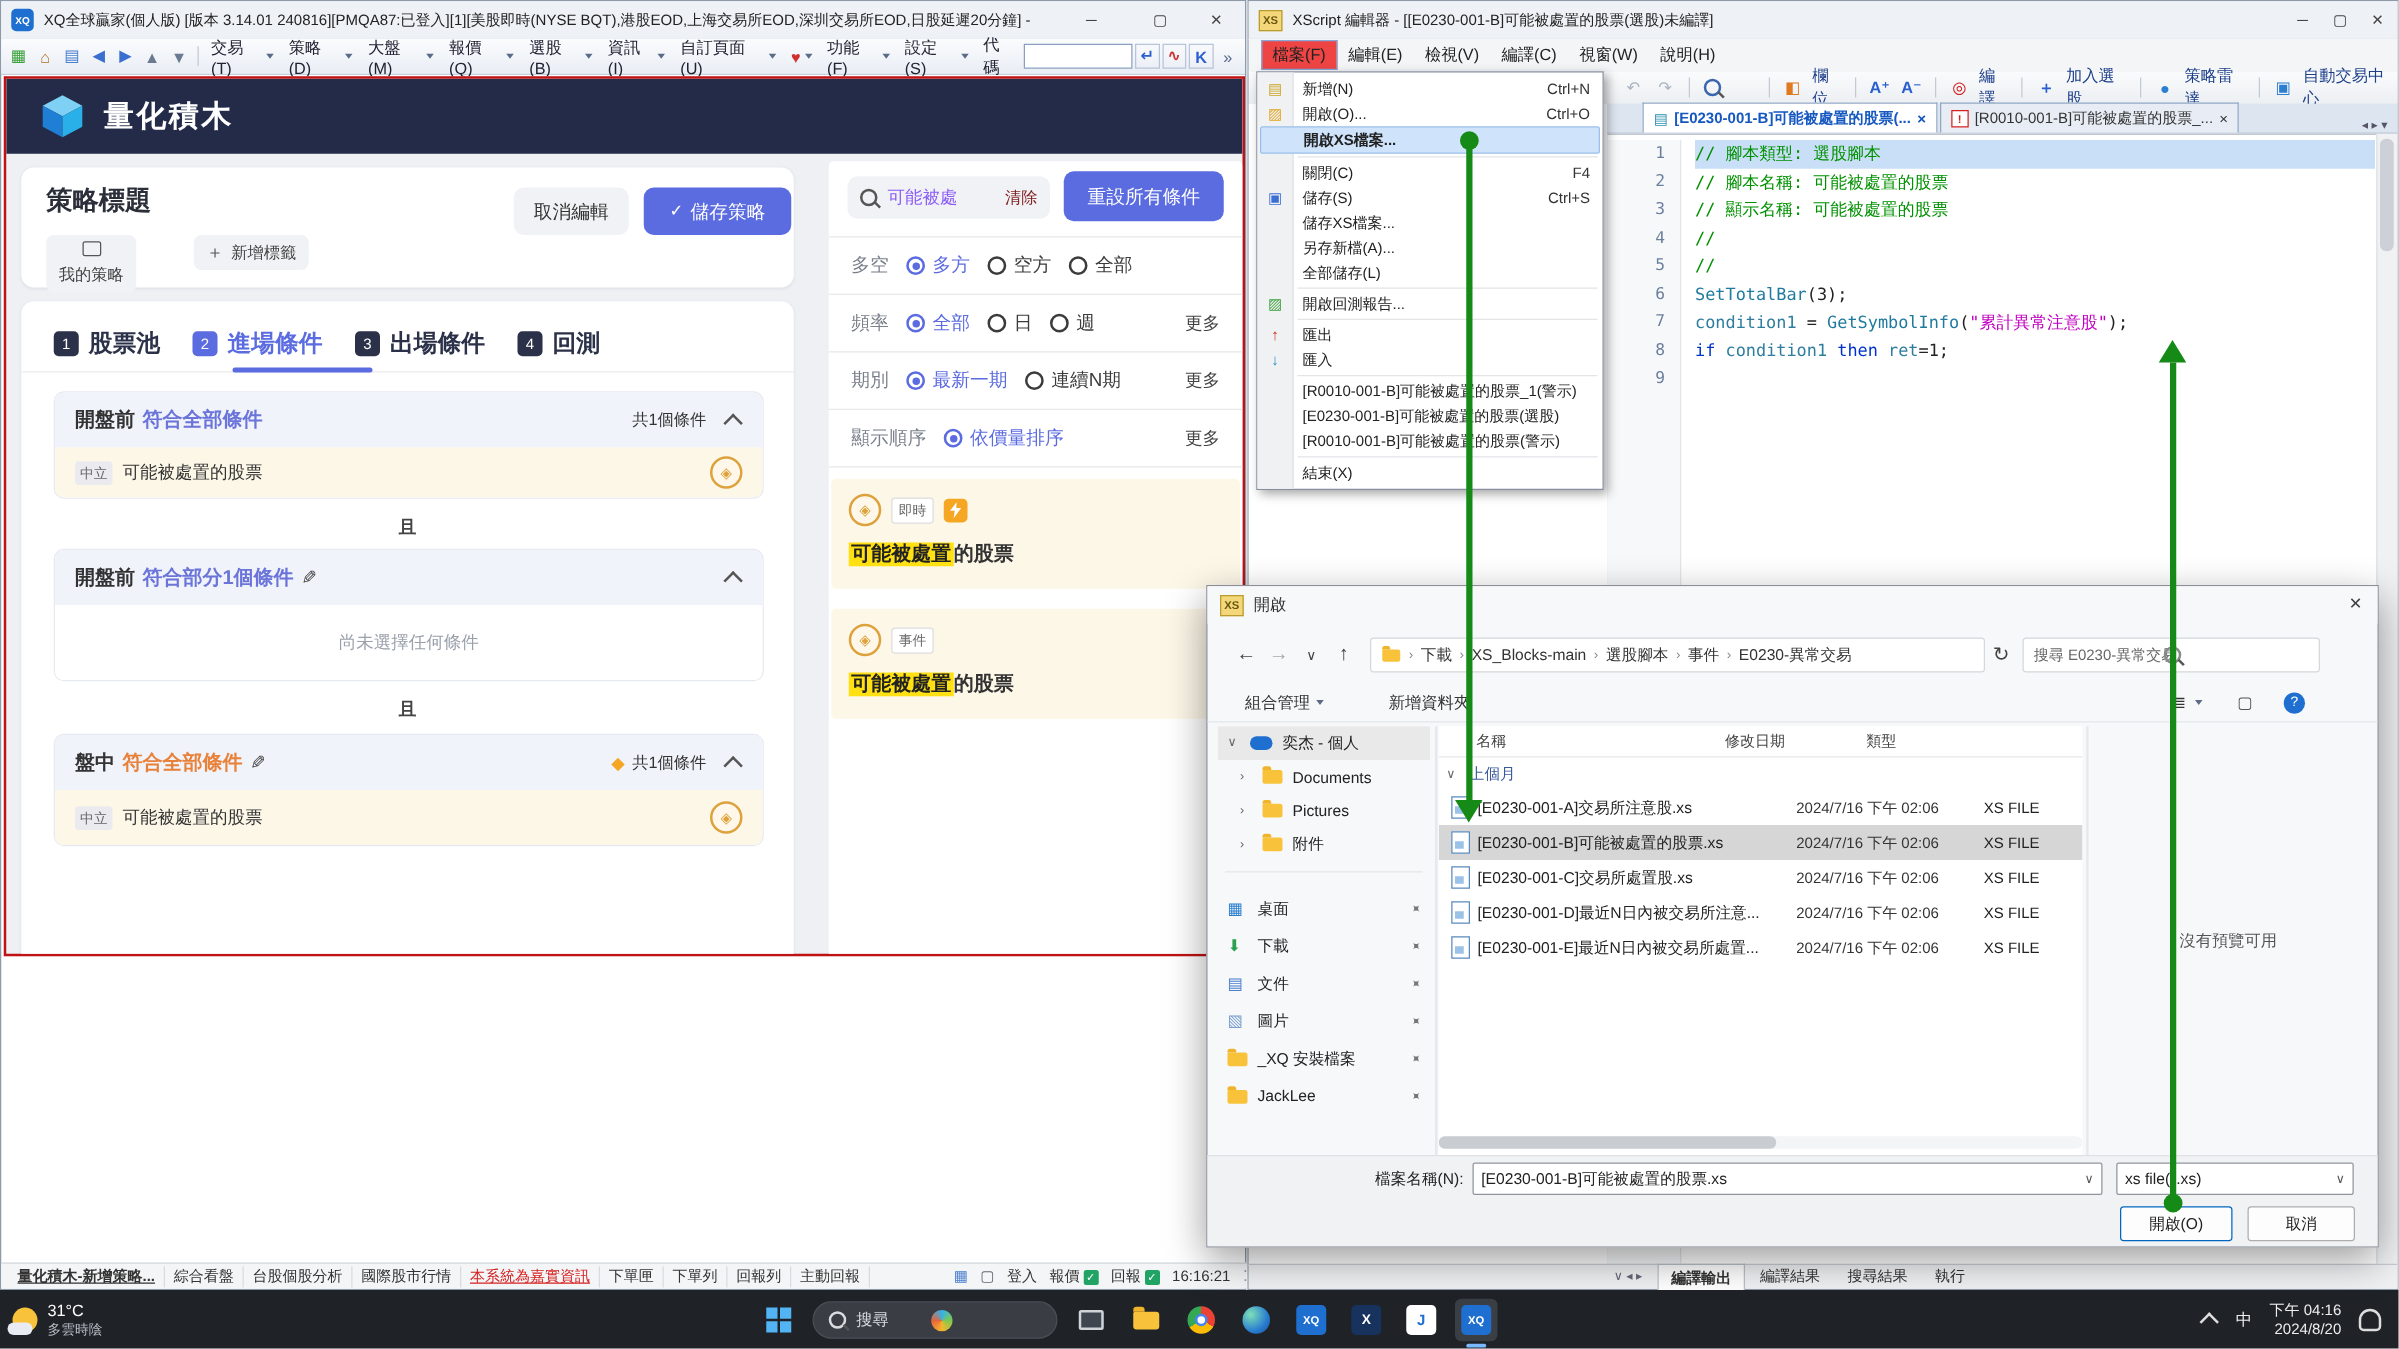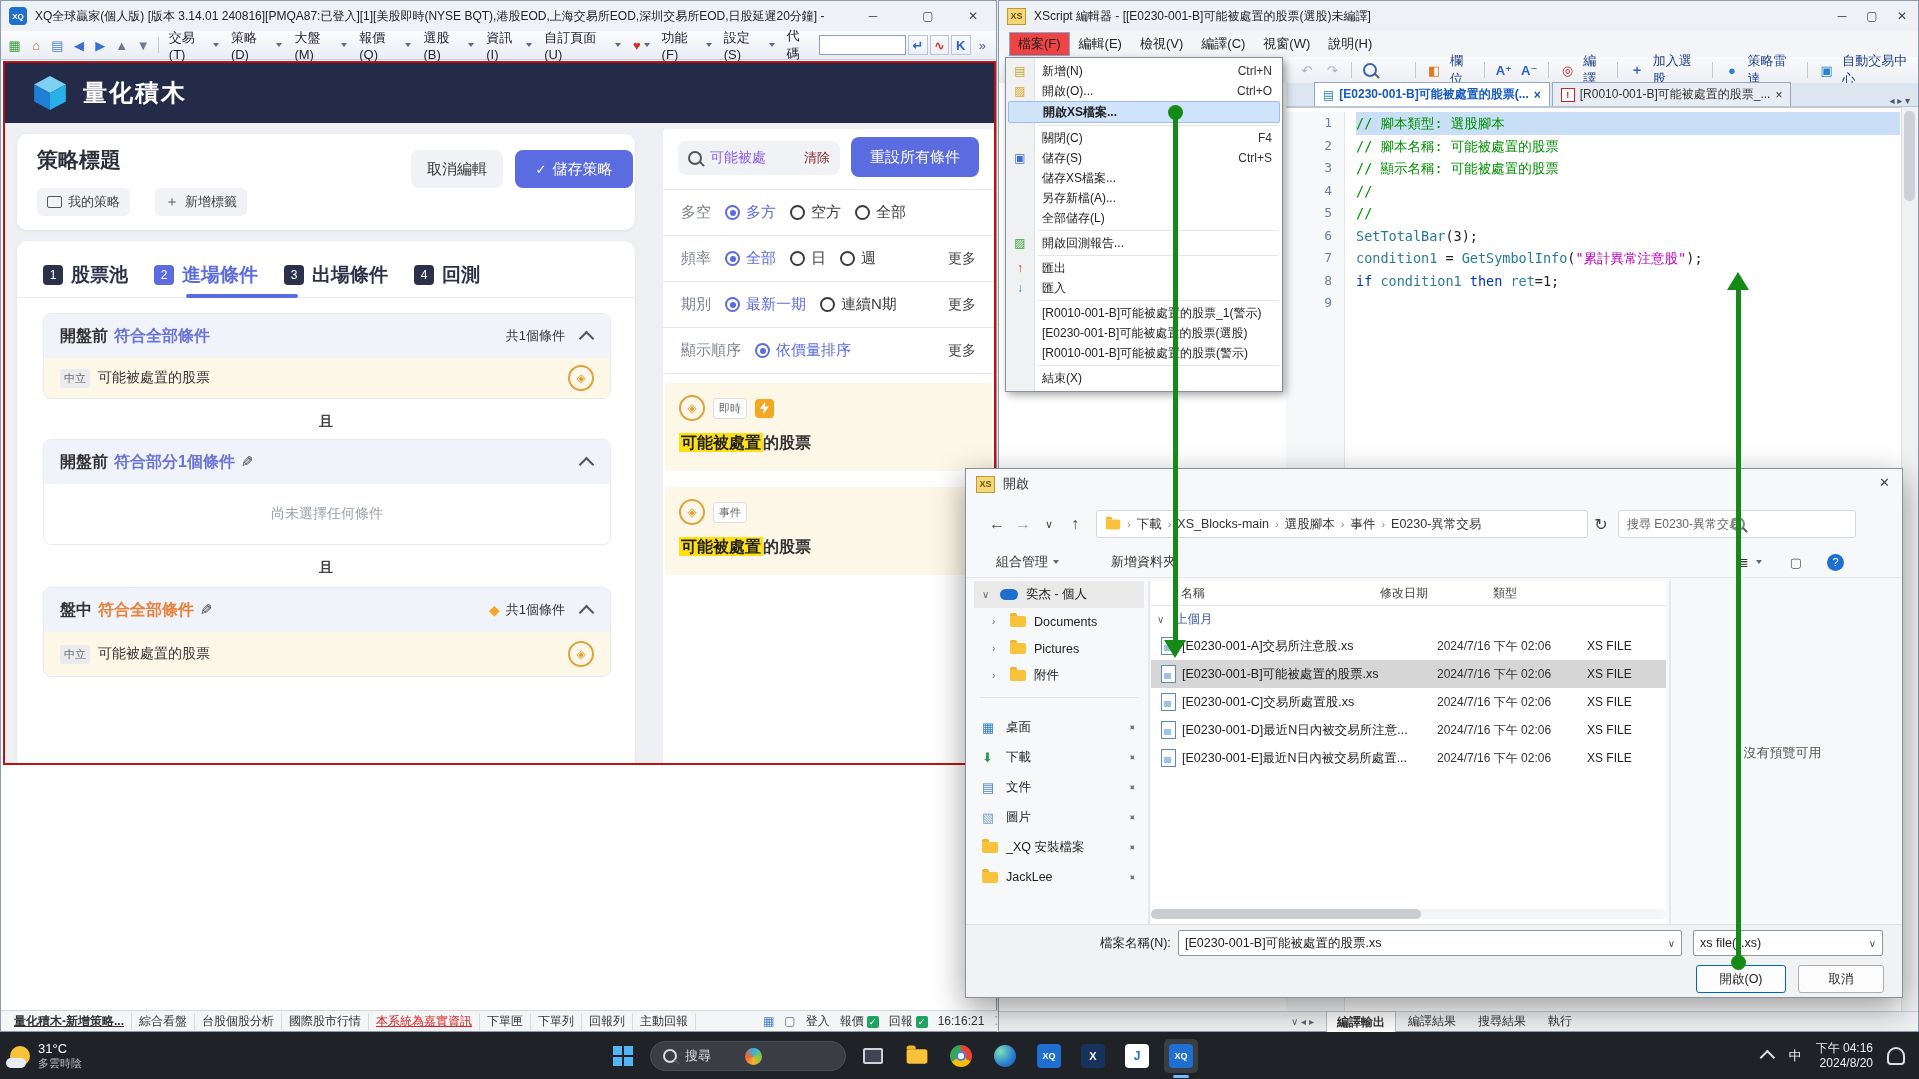--- a/index.html
+++ b/index.html
@@ -211,21 +211,21 @@
         <svg width="38" height="38" viewBox="0 0 36 36">
             <polygon points="18,2 33,10 18,18 3,10" fill="#7fd0f5"></polygon>
             <polygon points="3,10 18,18 18,34 3,26" fill="#1f7fd4"></polygon>
             <polygon points="33,10 18,18 18,34 33,26" fill="#2ab0e8"></polygon>
           </svg>
         <span class="bp-title">量化積木</span>
       </div>
 
       <div class="card abs" style="left:12px;top:71px;width:618px;height:96px;">
         <div class="strat-title abs" style="left:20px;top:12px;">策略標題</div>
-        <div class="chip abs" style="left:20px;top:54px;">
+        <div class="chip abs" style="left:20px;top:54px;flex-direction:column;">
           <span style="width:13px;height:10px;border:1.5px solid #555;border-radius:2px;display:inline-block;"></span>
           <span>我的策略</span>
         </div>
         <div class="chip abs" style="left:138px;top:54px;">
           <span style="font-size:14px;color:#555;">＋</span>
           <span>新增標籤</span>
         </div>
         <div class="btn gray abs" style="left:394px;top:16px;width:92px;height:38px;">取消編輯</div>
         <div class="btn blue abs" style="left:498px;top:16px;width:118px;height:38px;">
           <span style="font-size:13px;">✓</span>

